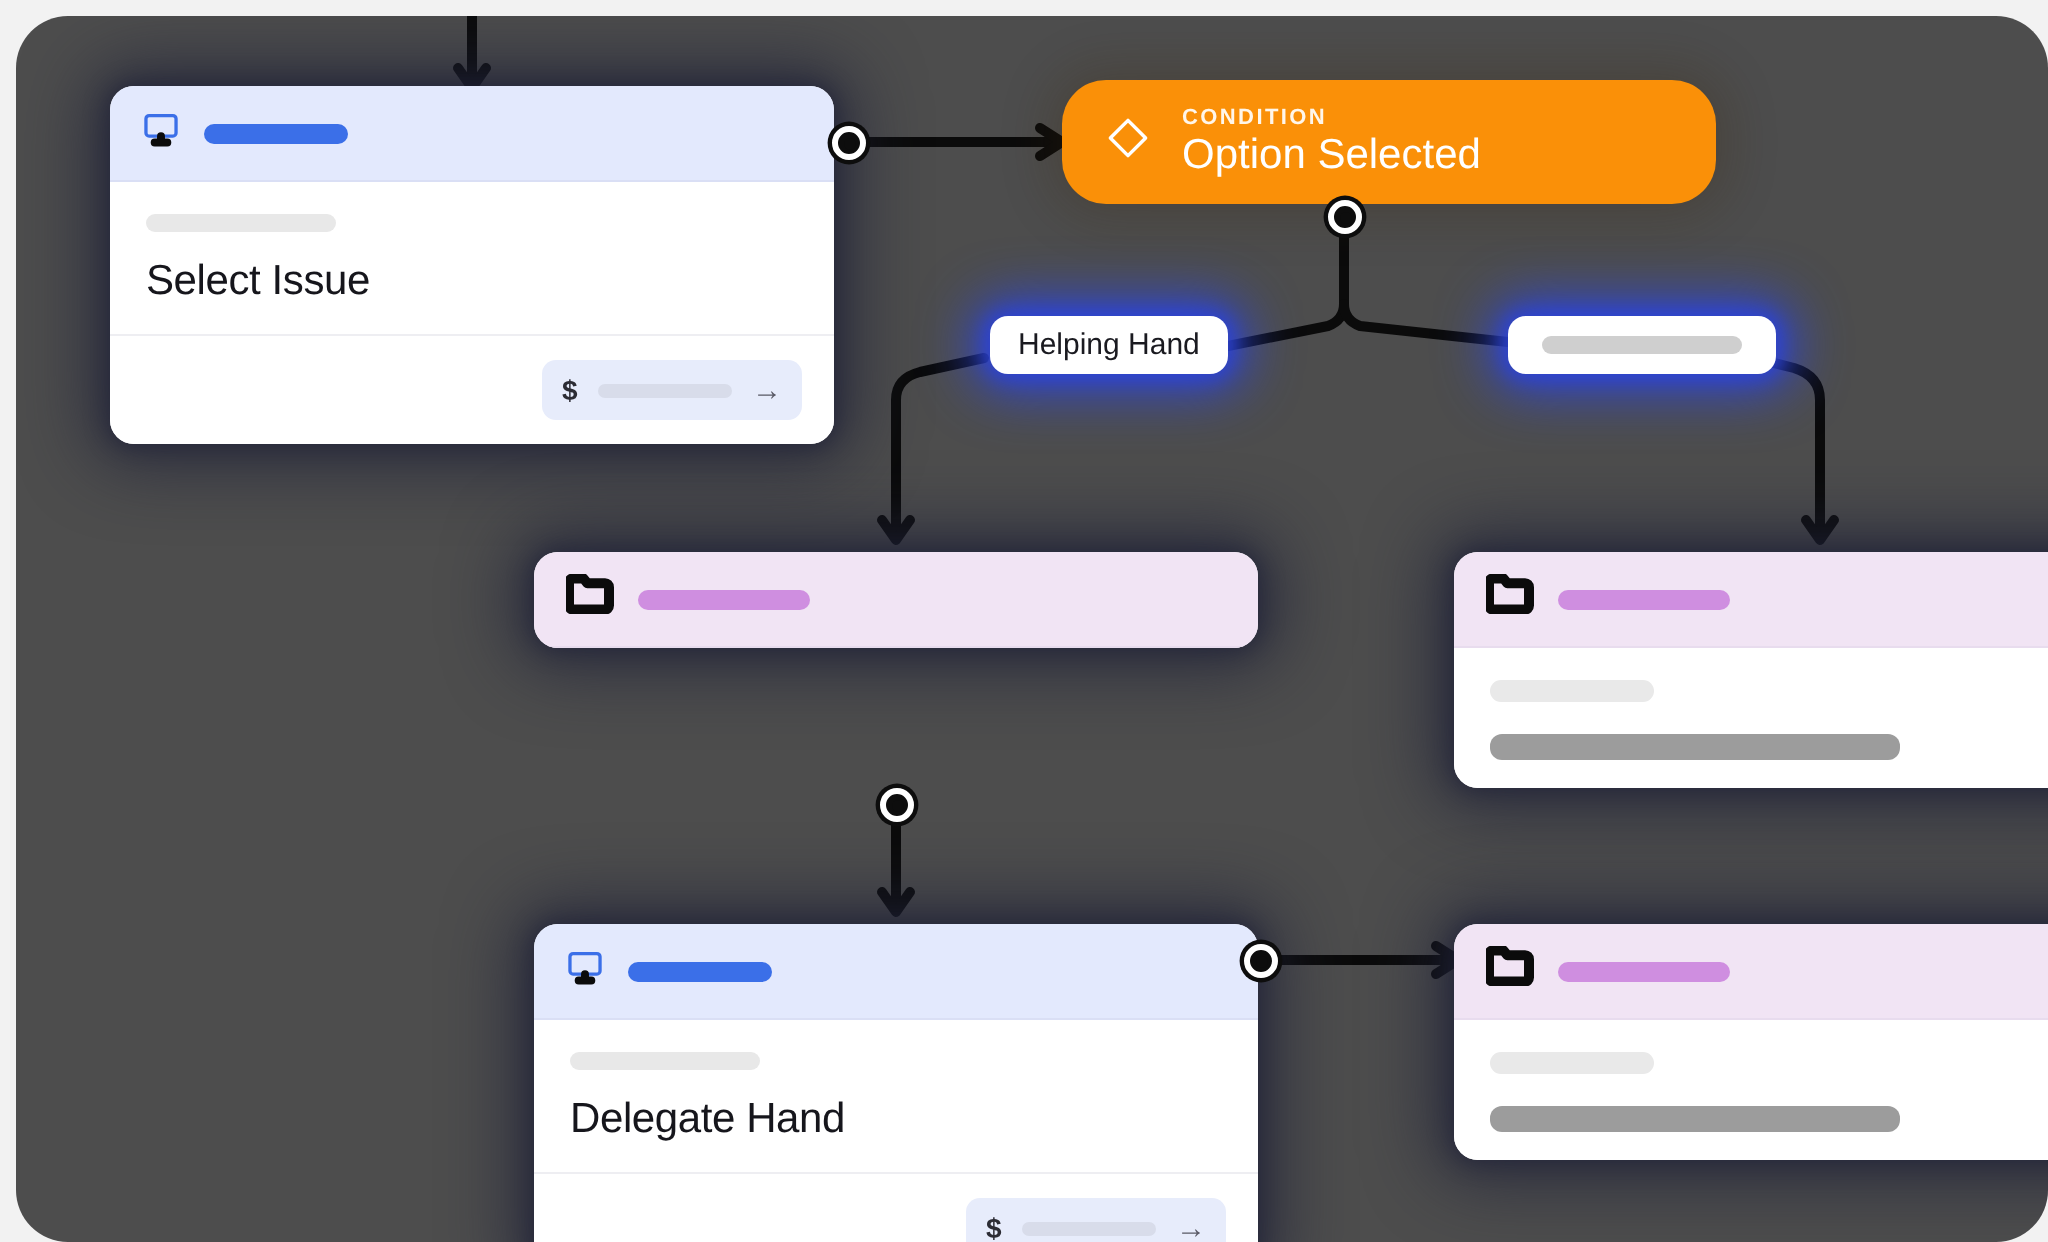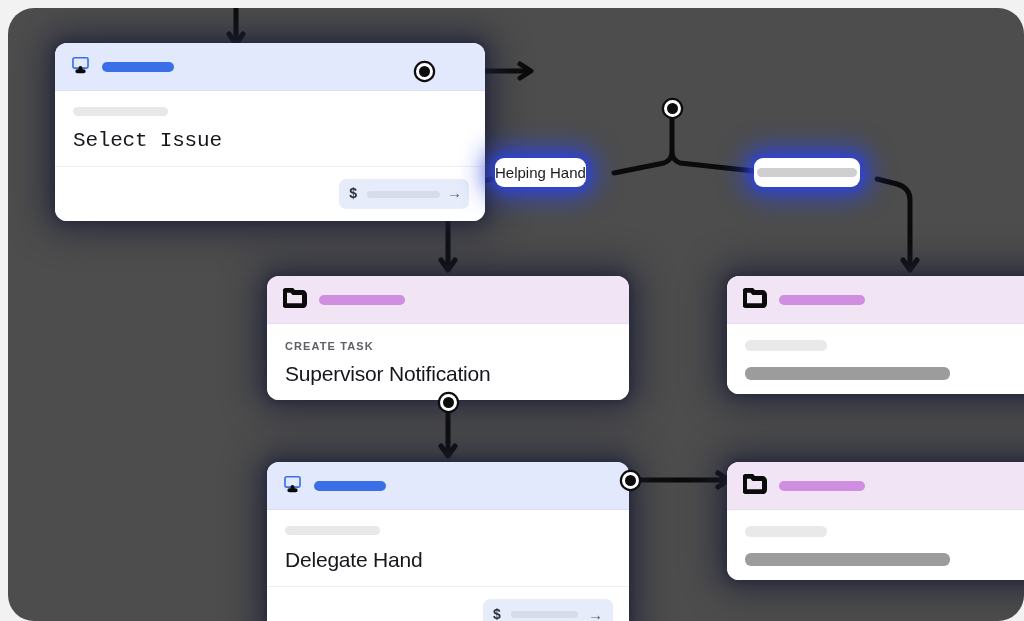--- a/index.html
+++ b/index.html
@@ -69,21 +69,21 @@
   .cond-text{display:flex;flex-direction:column;justify-content:center;}
   .cond-kicker{font-size:11px;letter-spacing:1.2px;color:#fff6ea;font-weight:600;text-transform:uppercase;}
   .cond-title{font-size:21px;color:#fff;margin-top:1px;}
 
   
   .pill{
     position:absolute;display:flex;align-items:center;justify-content:center;
     background:#fff;border-radius:9px;height:29px;
     box-shadow:0 0 26px 9px rgba(46,70,220,.92), 0 0 9px 3px rgba(40,60,210,.8);
     font-size:15px;color:#1a1a20;
-    padding:0 0;
+    padding:0 14px;
   }
   .pill-bar{height:9px;width:100px;border-radius:6px;background:#cfcfcf;}
 
   
   .knob{
     position:absolute;width:17px;height:17px;border-radius:50%;
     background:#0d0d0d;border:3.5px solid #fff;
     box-sizing:border-box;
     box-shadow:0 0 0 2.2px #0d0d0d;
   }
@@ -115,21 +115,21 @@
     <path d="M869,171 L889,176 Q902,180 902,192 L902,258"></path>
     <path d="M895,252 L902,262 L909,252"></path>
 
     <path d="M440,394 L440,444"></path>
     <path d="M433,438 L440,448 L447,438"></path>
 
     <path d="M623,472 L716,472"></path>
     <path d="M710,465 L721,472 L710,479"></path>
   </svg>
 
-  <div class="card" style="left:47px;top:35px;width:430px;font-family:Liberation Mono, monospace;">
+  <div class="card" style="left:47px;top:35px;width:362px;">
     <div class="card-head head-blue">
       <span>
         <svg width="19" height="19" viewBox="0 0 24 24" fill="none" stroke="#3b6fe8" stroke-width="2.1" stroke-linecap="round" stroke-linejoin="round">
           <rect x="2.5" y="3.5" width="19" height="13" rx="2"></rect>
             <path d="M8 20.5h8M12 16.5v4"></path>
         </svg>
       </span>
       <span class="head-bar bar-blue"></span>
     </div>
     <div class="card-body">
@@ -141,43 +141,50 @@
         <span class="dollar">$</span>
         <span class="fill"></span>
         <span class="arw">→</span>
       </div>
     </div>
   </div>
   <div class="knob" style="left:408px;top:55px;">
       <i></i>
     </div>
 
+  <div class="condition" style="left:523px;top:32px;width:283px;">
+    <span>
+      <svg width="22" height="22" viewBox="0 0 24 24" fill="none" stroke="#ffffff" stroke-width="1.9" stroke-linejoin="round">
+        <rect x="5.2" y="5.2" width="13.6" height="13.6" transform="rotate(45 12 12)"></rect>
+      </svg>
+    </span>
+    <span class="cond-text">
+      <span class="cond-kicker">CONDITION</span>
+      <span class="cond-title">Option Selected</span>
+    </span>
+  </div>
   <div class="knob" style="left:656px;top:92px;">
       <i></i>
     </div>
 
   <div class="pill" style="left:487px;top:150px;">
     <span>Helping Hand</span>
   </div>
   <div class="pill" style="left:746px;top:150px;width:106px;">
     <span class="pill-bar"></span>
   </div>
 
   <div class="card" style="left:259px;top:268px;width:362px;">
     <div class="card-head head-purple">
       <span>
         <svg width="24" height="20" viewBox="0 0 24 20">
           <path d="M1.5 4.2a2 2 0 0 1 2-2h5.2l2 2.4h8.8a2 2 0 0 1 2 2v9.2a2 2 0 0 1-2 2H3.5a2 2 0 0 1-2-2z" fill="#ad35d6"></path>
         </svg>
       </span>
       <span class="head-bar bar-purple"></span>
-    </div>
-    <div class="card-body">
-      <div class="kicker">CREATE TASK</div>
-      <div class="title">Supervisor Notification</div>
     </div>
   </div>
   <div class="knob" style="left:432px;top:386px;">
       <i></i>
     </div>
 
   <div class="card" style="left:719px;top:268px;width:362px;">
     <div class="card-head head-purple">
       <span>
         <svg width="24" height="20" viewBox="0 0 24 20">

